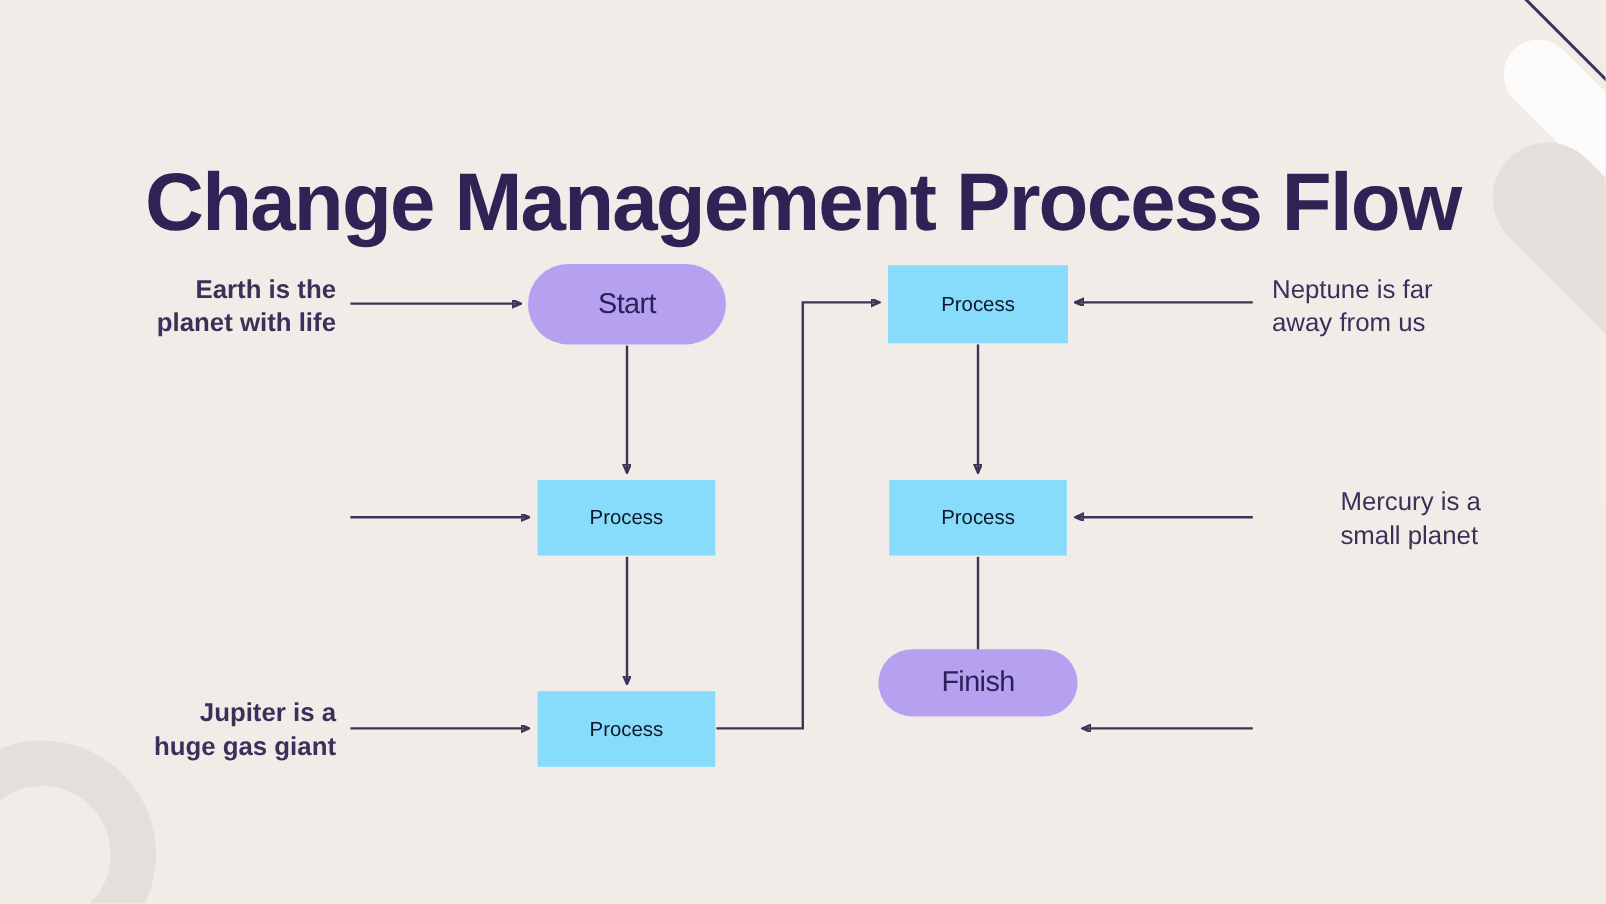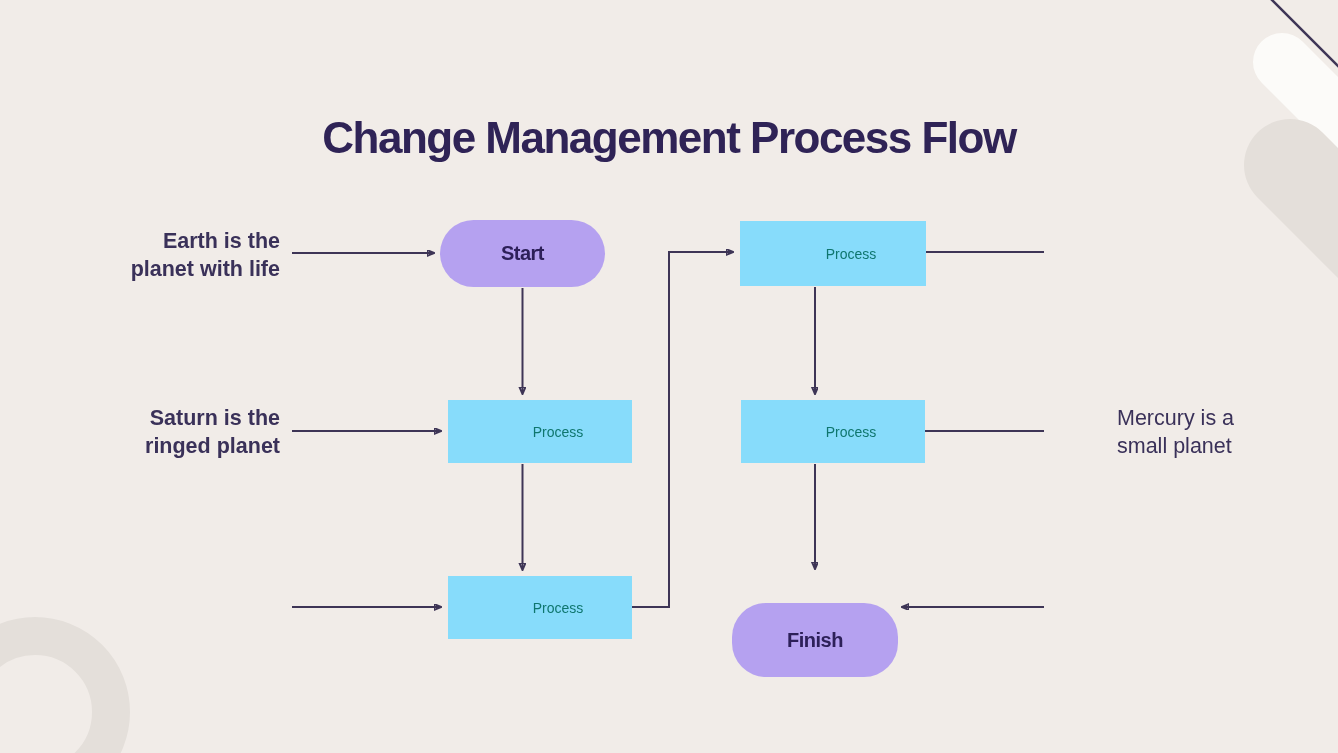--- a/index.html
+++ b/index.html
@@ -17,48 +17,48 @@
     position:absolute;left:-60px;top:617px;
     width:114px;height:114px;
     border:38px solid #e4dfda;border-radius:50%;
     z-index:1;
   }
 
   
   .title{
     position:absolute;top:84px;left:0;width:100%;
     text-align:center;
-    font-size:44px;font-weight:bold;letter-spacing:-1.5px;
+    font-size:68px;font-weight:bold;letter-spacing:-1.5px;
     color:#2f2356;
     z-index:3;
   }
 
   
   .flow-svg{position:absolute;inset:0;width:1338px;height:753px;z-index:2;}
   .flow-svg path{fill:none;stroke:#3e3556;stroke-width:2px;}
 
   
   .node{
     position:absolute;z-index:3;
     display:flex;align-items:center;justify-content:center;
   }
   .node.terminal{
     background:#b5a1f0;border-radius:34px;
-    color:#2d2059;font-size:20px;font-weight:bold;letter-spacing:-0.5px;
+    color:#2d2059;font-size:24px;font-weight:normal;letter-spacing:-0.5px;
   }
   .node.process{
     background:#87dcfb;
-    color:#0f766e;font-size:14px;font-weight:normal;padding-left:36px;
+    color:#0f172a;font-size:17px;font-weight:normal;
   }
   .node-start  {left:440px;top:220px;width:165px;height:67px;}
   .node-p-l1   {left:448px;top:400px;width:148px;height:63px;}
   .node-p-l2   {left:448px;top:576px;width:148px;height:63px;}
   .node-p-r1   {left:740px;top:221px;width:150px;height:65px;}
   .node-p-r2   {left:741px;top:400px;width:148px;height:63px;}
-  .node-finish {left:732px;top:603px;width:166px;height:74px;}
+  .node-finish {left:732px;top:541px;width:166px;height:56px;}
 
   
   .annotation{
     position:absolute;z-index:3;
     font-size:21.5px;line-height:28px;color:#3a3159;
     white-space:pre-line;
   }
   .annotation.left-side{width:190px;text-align:right;font-weight:bold;}
   .annotation.right-side{width:220px;text-align:left;}
   .ann-earth  {left:90px;  top:227px;}
@@ -115,18 +115,20 @@
   </div>
   <div class="node process node-p-r2">
     <span>Process</span>
   </div>
   <div class="node terminal node-finish">
     <span>Finish</span>
   </div>
 
   <div class="annotation left-side ann-earth">Earth is the
 planet with life</div>
-  <div class="annotation left-side ann-saturn">Saturn is the
-ringed planet</div>
+  <div class="annotation left-side ann-jupiter">Jupiter is a
+huge gas giant</div>
+  <div class="annotation right-side ann-neptune">Neptune is far
+away from us</div>
   <div class="annotation right-side ann-mercury">Mercury is a
 small planet</div>
 
 </div>
 
 </body></html>

